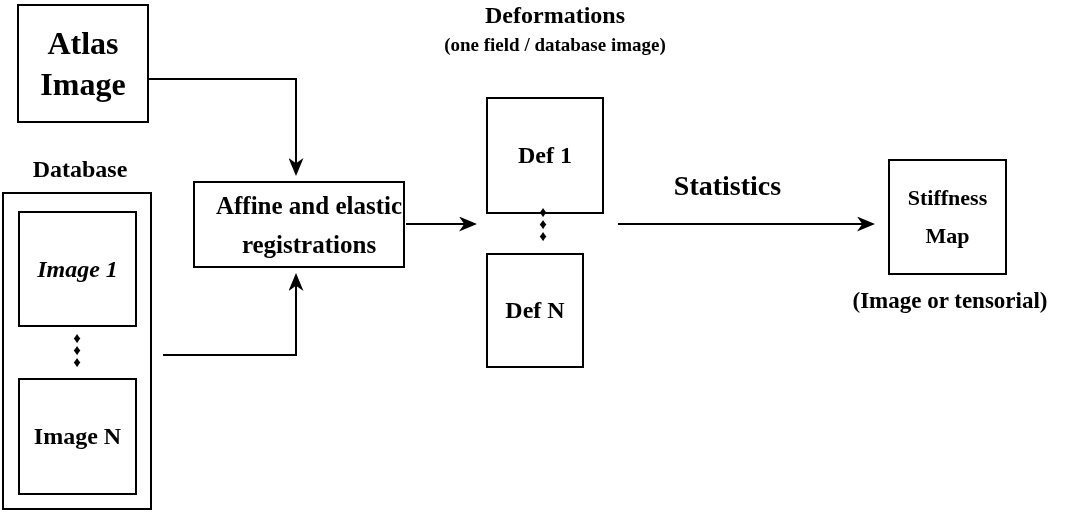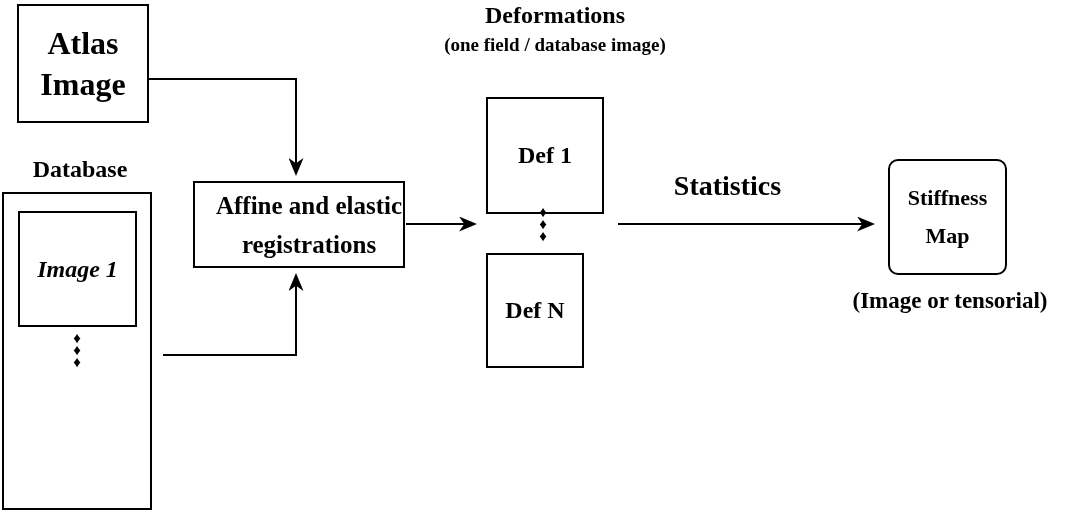--- a/index.html
+++ b/index.html
@@ -35,21 +35,21 @@
     text-align: center;
     box-sizing: border-box;
   }
   .box-atlas        { left: 17px;  top: 4px;   width: 132px; height: 119px; font-size: 32px; line-height: 41px; }
   .box-db-outer     { left: 2px;   top: 192px; width: 150px; height: 318px; }
   .box-image1       { left: 18px;  top: 211px; width: 119px; height: 116px; font-size: 24px; font-style: italic; }
   .box-imageN       { left: 18px;  top: 378px; width: 119px; height: 117px; font-size: 24px; }
   .box-registrations{ left: 193px; top: 181px; width: 212px; height: 87px;  font-size: 25px; line-height: 39px; padding-left: 20px; }
   .box-def1         { left: 486px; top: 86px;  width: 118px; height: 117px; font-size: 24px; margin-top: 11px; }
   .box-defN         { left: 486px; top: 253px; width: 98px; height: 115px; font-size: 24px; }
-  .box-stiffness    { left: 888px; top: 159px; width: 119px; height: 116px; font-size: 22px; line-height: 38px; border-radius: 10px; }
+  .box-stiffness    { left: 888px; top: 159px; width: 119px; height: 116px; font-size: 22px; line-height: 38px; }
   .label {
     position: absolute;
     text-align: center;
   }
   .label-database      { left: 10px;  top: 156px; width: 140px; font-size: 24px; }
   .label-deformations  { left: 395px; top: 0;   width: 320px; font-size: 24px; line-height: 30px; }
   .label-deformations .subtitle { font-size: 19px; }
   .label-statistics    { left: 645px; top: 170px; width: 165px; font-size: 28px; }
   .label-scalar        { left: 830px; top: 288px; width: 240px; font-size: 23px; }
   .dots {
@@ -94,20 +94,23 @@
   <div class="box box-image1">
     <div>Image 1</div>
   </div>
 
   <div class="dots dots-database">
     <span>♦</span>
     <span>♦</span>
     <span>♦</span>
   </div>
 
+  <div class="box box-imageN">
+    <div>Image N</div>
+  </div>
 
   <div class="box box-registrations">
     <div>Affine and elastic</div>
     <div>registrations</div>
   </div>
 
   <div class="label label-deformations">
     <div>Deformations</div>
     <div class="subtitle">(one field / database image)</div>
   </div>

